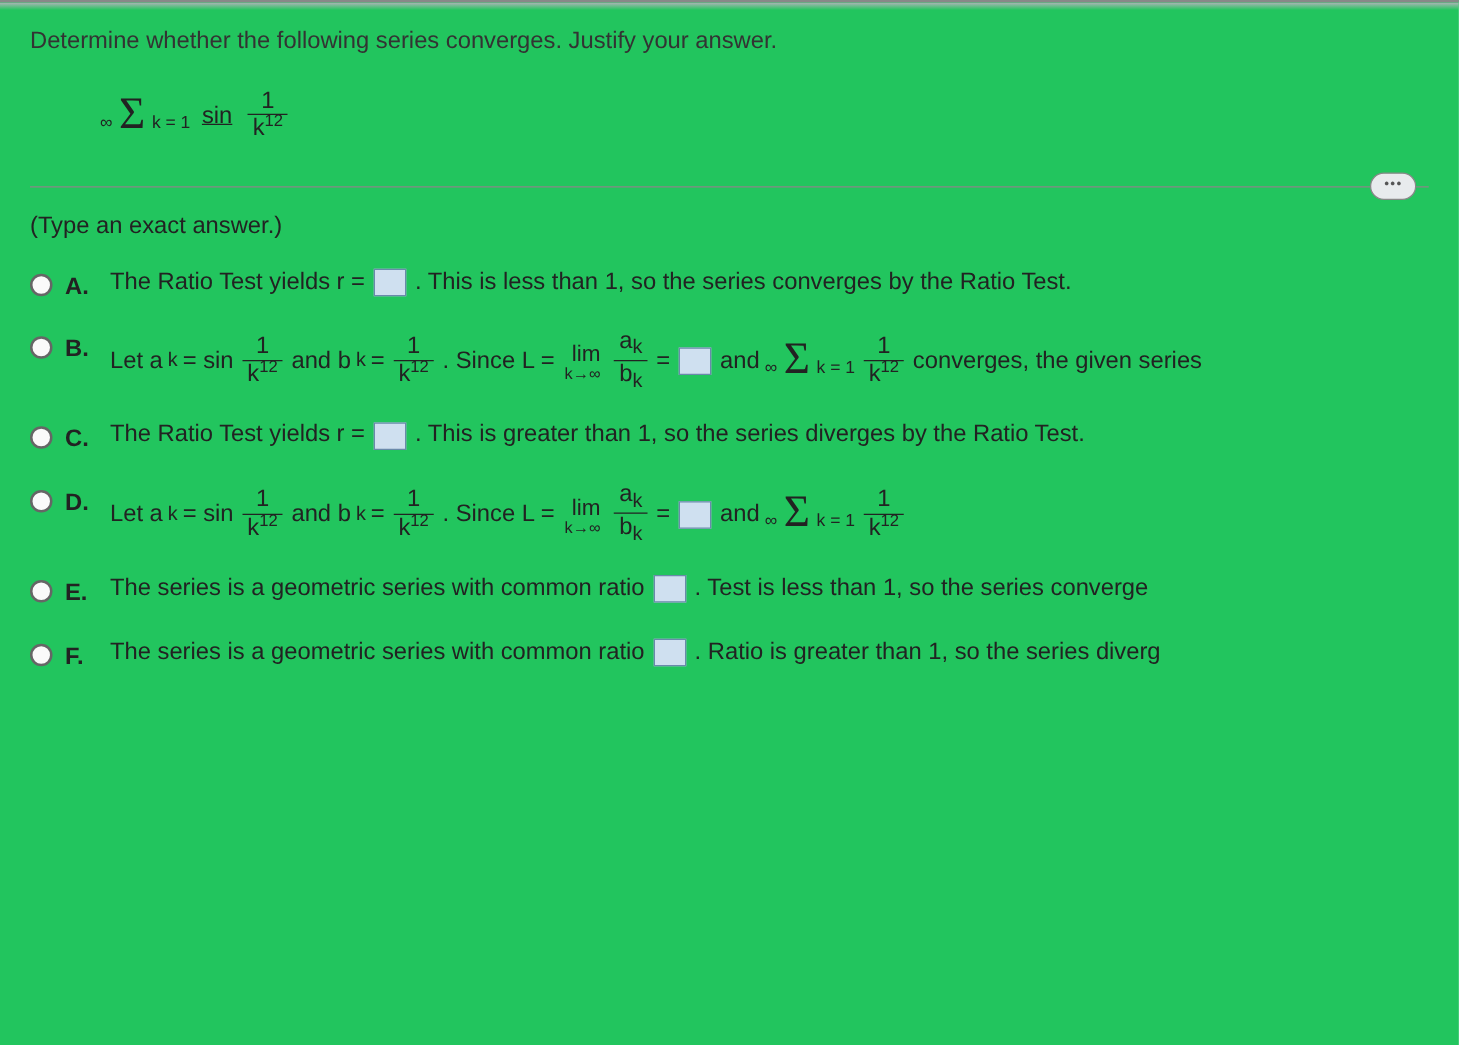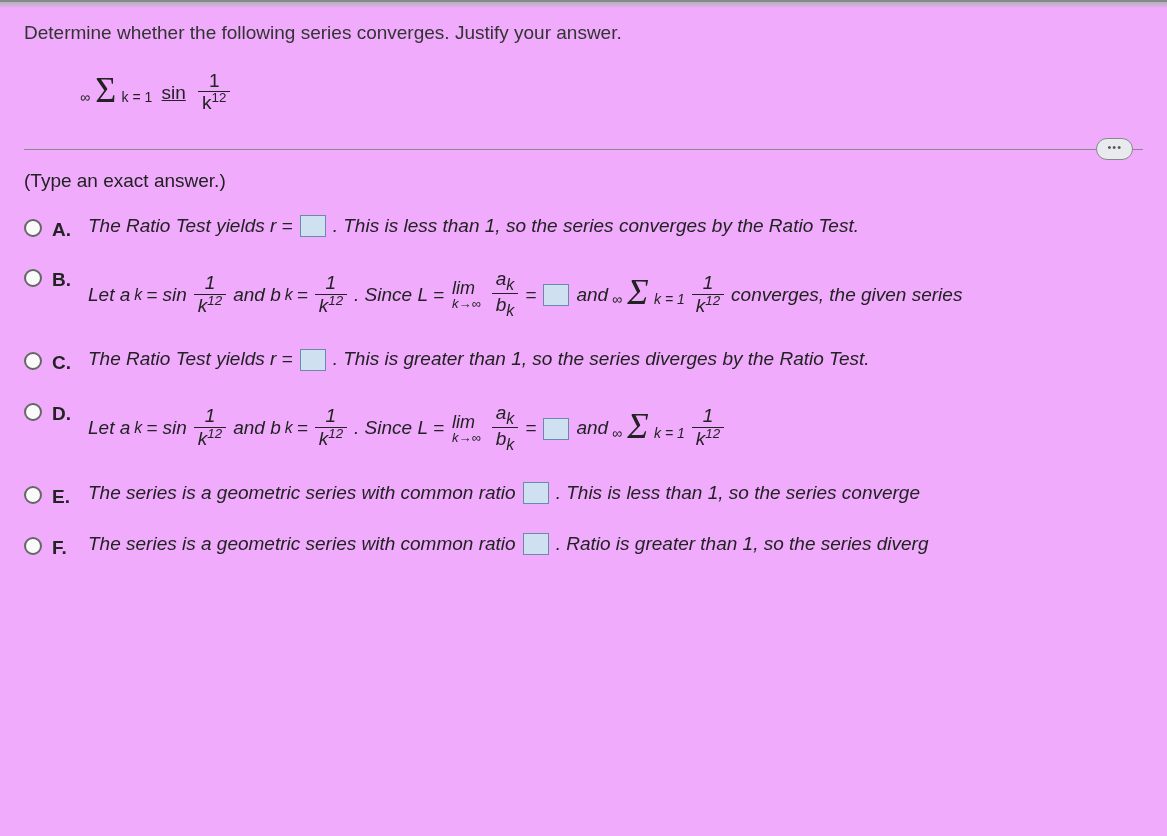--- a/index.html
+++ b/index.html
@@ -7,21 +7,21 @@
     margin: 0;
     font-family: Arial, Helvetica, sans-serif;
     background: #e8ebed;
     color: #222;
     font-size: 19px;
     line-height: 1.4;
   }
   .page {
     width: 1167px;
     height: 836px;
-    background: #f0abfc;
+    background: #22c55e;
     padding: 18px 24px 0 24px;
     position: relative;
     overflow: hidden;
     border-top: 2px solid #888;
   }
   .top-bar-shadow {
     position: absolute;
     top: 0; left: 0; right: 0;
     height: 6px;
     background: linear-gradient(#aeb3b7, transparent);
@@ -81,31 +81,30 @@
     font-weight: bold;
     margin-top: 4px;
     width: 26px;
   }
   .opt-body {
     flex: 1 1 auto;
     display: flex;
     align-items: center;
     flex-wrap: nowrap;
     gap: 4px;
-    font-style: italic;
   }
   .ans-box {
     display: inline-block;
     width: 26px; height: 22px;
     background: #cfe0f0;
     border: 1px solid #6a8aab;
     vertical-align: middle;
     margin: 0 3px;
   }
-  .lim-block { display: inline-block; text-align: left; vertical-align: middle; margin: 16px 4px; white-space: nowrap; }
+  .lim-block { display: inline-block; text-align: right; vertical-align: middle; margin: 0 4px; white-space: nowrap; }
   .lim-top { display: block; font-size: 18px; line-height: 1; }
   .lim-bot { display: block; font-size: 13px; line-height: 1; }
 </style>
 </head>
 <body>
 
 <div class="page">
   <div class="top-bar-shadow"></div>
 
   <div class="question-text">Determine whether the following series converges. Justify your answer.</div>
@@ -237,21 +236,21 @@
         </span>
       </div>
     </div>
 
     <div class="option">
       <div class="radio"></div>
       <div class="opt-label">E.</div>
       <div class="opt-body">
         <span>The series is a geometric series with common ratio </span>
         <span class="ans-box"></span>
-        <span>. This is less than 1, so the series converge</span>
+        <span>. Test is less than 1, so the series converge</span>
       </div>
     </div>
 
     <div class="option">
       <div class="radio"></div>
       <div class="opt-label">F.</div>
       <div class="opt-body">
         <span>The series is a geometric series with common ratio </span>
         <span class="ans-box"></span>
         <span>. Ratio is greater than 1, so the series diverg</span>

